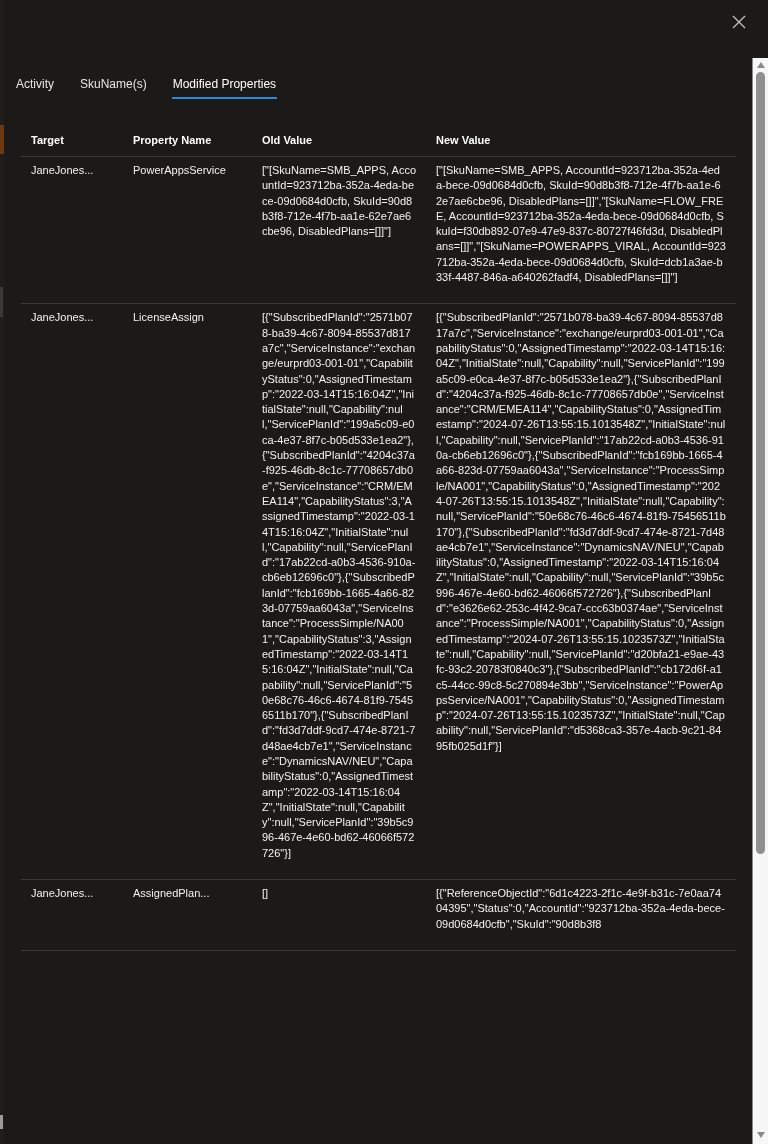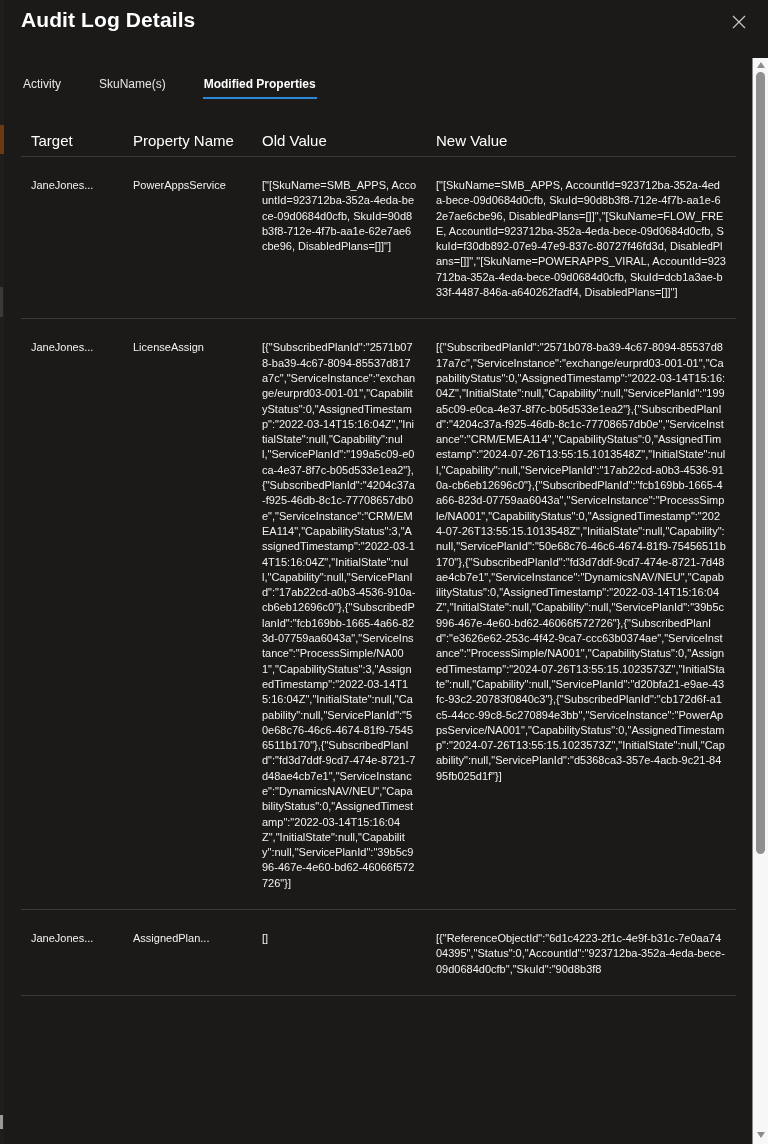--- a/index.html
+++ b/index.html
@@ -12,48 +12,47 @@
   .bg-accent { position:absolute; left:0; top:125px; width:4px; height:29px; background:#6b3a12; }
   .bg-grey { position:absolute; left:0; top:287px; width:3px; height:30px; background:#3a3938; }
   .bg-grey2 { position:absolute; left:0; top:1115px; width:3px; height:14px; background:#9a9998; }
 
   .panel { position:absolute; left:4px; top:0; width:764px; height:1144px; background:#1b1a19; }
 
   .title { position:absolute; left:17px; top:8px; font-size:21px; font-weight:bold; color:#ffffff; letter-spacing:0.1px; }
   .close { position:absolute; left:725px; top:12px; width:20px; height:20px; cursor:pointer; }
   .close svg { display:block; }
 
-  .tabs { position:absolute; left:19px; top:75px; height:26px; display:flex;gap:12px; }
+  .tabs { position:absolute; left:12px; top:75px; height:26px; display:flex; }
   .tab { font-size:12px; color:#e8e6e3; margin-right:26px; position:relative; height:24px; line-height:18px; cursor:pointer; }
-  .tab.active { font-weight:bold; color:#ffffff; margin-right:0; }
+  .tab.active { font-weight:normal; color:#ffffff; margin-right:0; }
   .tab.active::after { content:""; position:absolute; left:-1px; right:-1px; top:22px; height:2px; background:#2b88d8; }
 
   .scroll-area { position:absolute; left:0; top:110px; width:750px; height:1034px; overflow:hidden; }
 
   table { position:absolute; left:17px; top:14px; width:715px; border-collapse:collapse; table-layout:fixed; }
-  th { text-align:left; font-size:15px; font-weight:normal; color:#ffffff; height:32px; padding:0 0 0 10px; border-bottom:1px solid #3b3a39; vertical-align:middle; }
-  td { font-size:11px; color:#f3f2f1; line-height:15.3px; padding:21px 10px 18px 10px; vertical-align:top; border-bottom:1px solid #3b3a39; word-break:break-all; overflow-wrap:anywhere; }
+  th { text-align:left; font-size:11px; font-weight:bold; color:#ffffff; height:32px; padding:0 0 0 10px; border-bottom:1px solid #3b3a39; vertical-align:middle; }
+  td { font-size:11px; color:#f3f2f1; line-height:15.3px; padding:6px 10px 18px 10px; vertical-align:top; border-bottom:1px solid #3b3a39; word-break:break-all; overflow-wrap:anywhere; }
   td.tgt, td.prop { white-space:nowrap; overflow:hidden; text-overflow:ellipsis; }
   col.c1 { width:102px; } col.c2 { width:129px; } col.c3 { width:174px; } col.c4 { width:310px; }
 
   .scrollbar { position:absolute; left:752px; top:58px; width:16px; height:1086px; background:#f7f7f7; border-left:1px solid #8a8a8a; }
   .sb-up { position:absolute; left:4px; top:4px; width:0; height:0; border-left:4px solid transparent; border-right:4px solid transparent; border-bottom:6px solid #8a8a8a; cursor:pointer; }
   .sb-down { position:absolute; left:4px; bottom:6px; width:0; height:0; border-left:4px solid transparent; border-right:4px solid transparent; border-top:6px solid #8a8a8a; cursor:pointer; }
   .sb-thumb { position:absolute; left:3px; top:14px; width:9px; height:782px; background:#8f8f8f; border-radius:5px; cursor:pointer; }
 </style>
 </head>
 <body>
 
 <div class="bg-sliver"></div>
 <div class="bg-accent"></div>
 <div class="bg-grey"></div>
 <div class="bg-grey2"></div>
 
 <div class="panel">
-  <div class="title">Audit Log Details</div>
   <div class="close">
     <svg width="20" height="20" viewBox="0 0 20 20">
       <path d="M4 4 L16 16 M16 4 L4 16" stroke="#c8c6c4" stroke-width="1.2" fill="none"></path>
     </svg>
   </div>
 
   <div class="tabs">
     <div class="tab">Activity</div>
     <div class="tab">SkuName(s)</div>
     <div class="tab active">Modified Properties</div>

